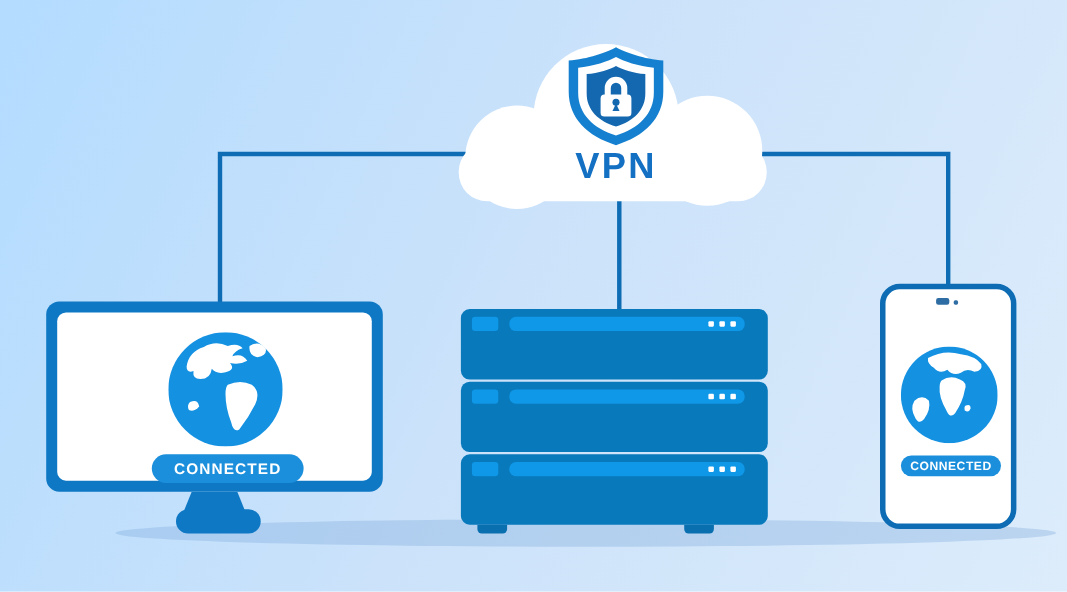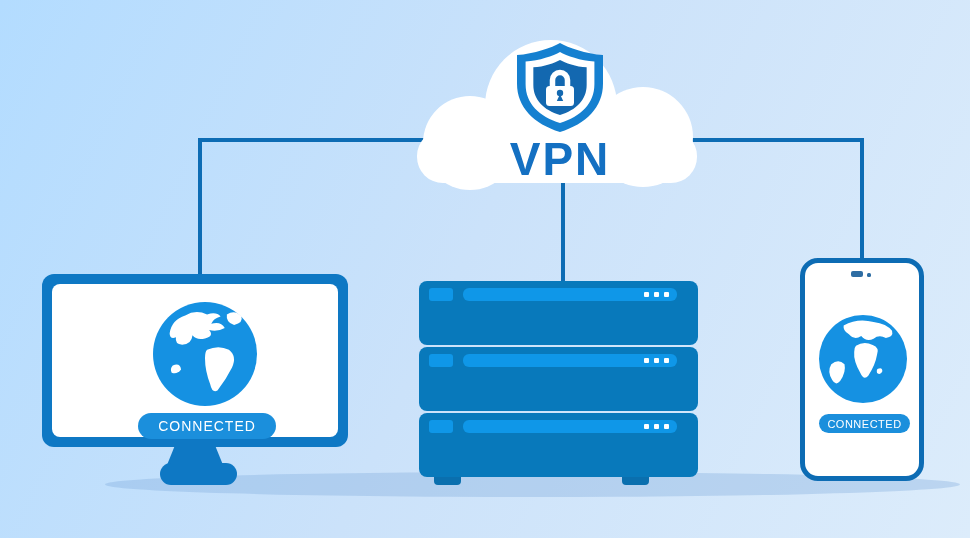--- a/index.html
+++ b/index.html
@@ -30,31 +30,31 @@
     overflow:hidden;
   }
   .layer{position:absolute;left:0;top:0;}
   .floor-shadow{
     position:absolute;left:105px;top:472px;width:855px;height:25px;
     background:var(--floor-shadow);border-radius:50%;
   }
   
   .vpn-label{
     position:absolute;left:460px;top:132px;width:200px;
-    text-align:center;font-size:46px;font-weight:800;
+    text-align:center;font-size:33px;font-weight:800;
     color:var(--vpn-text);letter-spacing:2px;z-index:3;
   }
   
   .monitor{position:absolute;left:42px;top:274px;width:306px;height:173px;
     background:var(--monitor-frame);border-radius:12px;z-index:2;}
   .monitor-screen{position:absolute;left:10px;top:10px;right:10px;bottom:10px;
     background:#fff;border-radius:8px;}
   .monitor-globe{position:absolute;left:101px;top:18px;}
   .badge{
-    position:absolute;background:var(--badge-blue);color:#fff;font-weight:normal;
+    position:absolute;background:var(--badge-blue);color:#fff;font-weight:bold;
     display:flex;align-items:center;justify-content:center;letter-spacing:1px;
   }
   .monitor-badge{left:86px;top:129px;width:138px;height:26px;border-radius:13px;font-size:14px;}
   .monitor-neck{position:absolute;left:167px;top:447px;width:56px;height:18px;
     background:var(--monitor-frame);z-index:2;
     clip-path:polygon(13% 0,87% 0,100% 100%,0 100%);}
   .monitor-base{position:absolute;left:160px;top:463px;width:77px;height:22px;
     background:var(--monitor-frame);border-radius:11px;z-index:2;}
   
   .server-stack{position:absolute;left:419px;top:281px;width:279px;z-index:2;}

